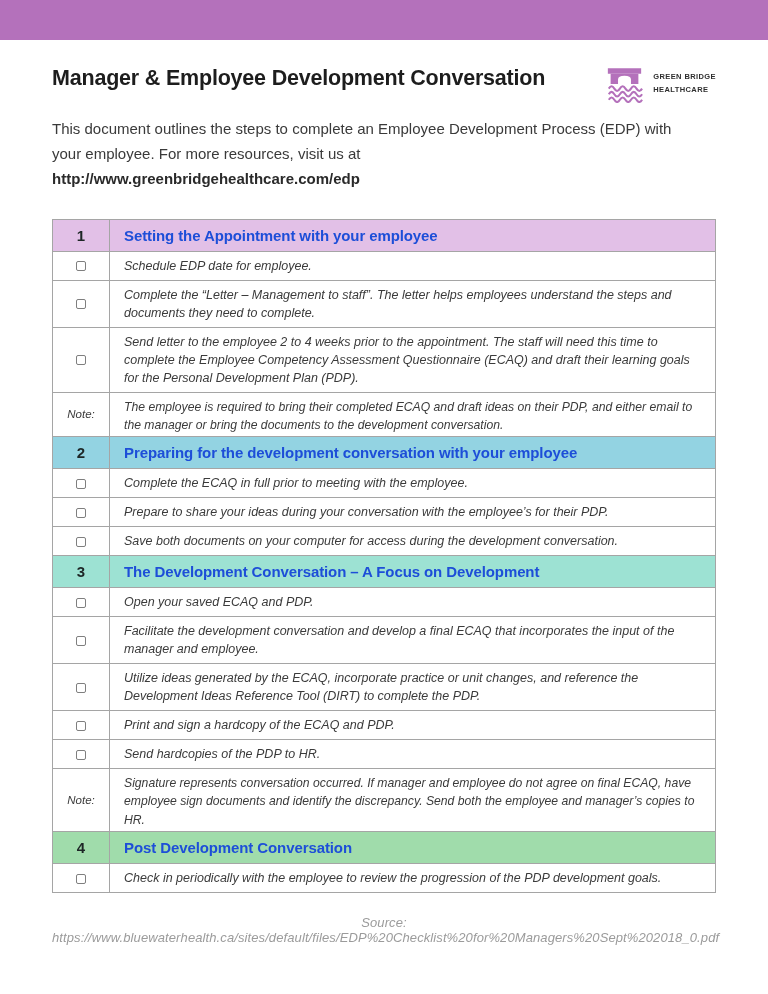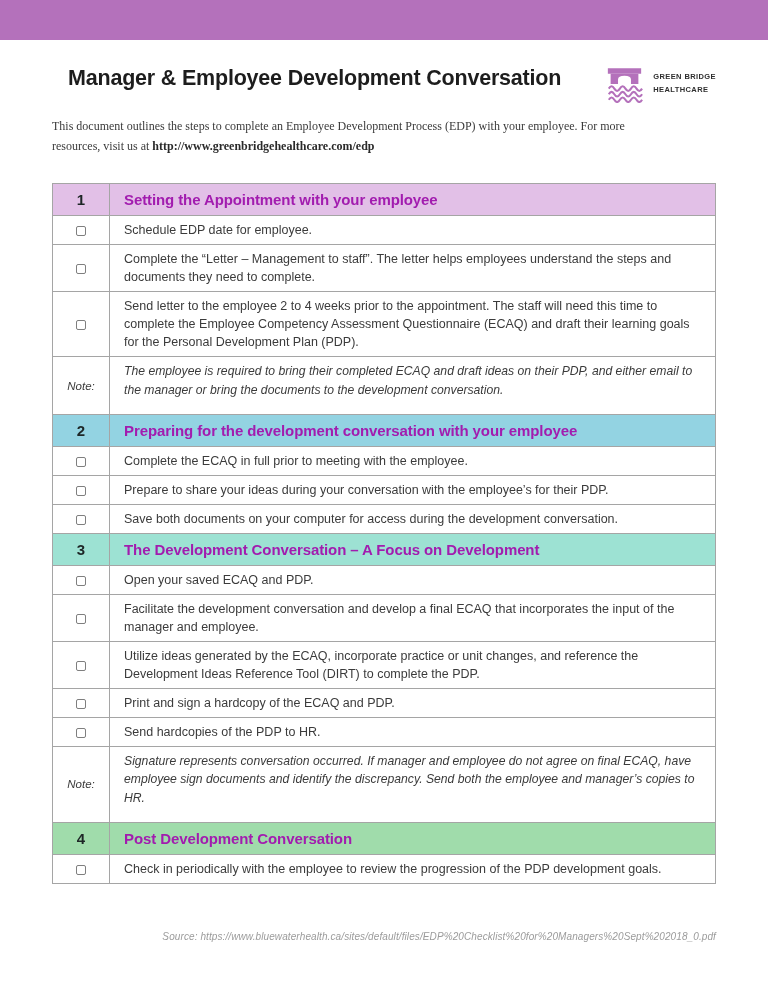--- a/index.html
+++ b/index.html
@@ -7,60 +7,60 @@
   body {
     width: 768px; height: 994px;
     font-family: "Liberation Sans", "DejaVu Sans", sans-serif;
     color: #3c3c3c;
     position: relative;
     overflow: hidden;
   }
   .topbar { width: 768px; height: 40px; }
   .content { padding: 24px 52px 0 52px; }
 
-  .header-row { display: flex; justify-content: space-between; align-items: flex-start; margin-left: 16px; }
+  .header-row { display: flex; justify-content: space-between; align-items: flex-start; }
   h1.doc-title {
     font-size: 21.5px; font-weight: bold; color: #1d1d1d;
     letter-spacing: -0.2px; padding-top: 2px;
   }
   .logo { display: flex; align-items: flex-start; gap: 10px; padding-top: 1px; }
   .logo svg { display: block; }
   .logo-text { font-size: 7.5px; font-weight: bold; color: #2e2e2e; letter-spacing: 0.4px; line-height: 1.75; padding-top: 5px; }
 
-  .intro { margin-top: 13px; font-size: 12px; line-height: 1.68; color: #3a3a3a; max-width: 620px; font-family: Liberation Serif, serif; }
+  .intro { margin-top: 13px; font-size: 15px; line-height: 1.68; color: #3a3a3a; max-width: 620px; }
   .intro .url { font-weight: bold; color: #2a2a2a; }
 
   table.checklist {
     margin-top: 27px; width: 664px;
     border-collapse: collapse; table-layout: fixed;
   }
   .checklist td { border: 1px solid #a5a5a5; vertical-align: middle; }
   .checklist td.c1 { width: 57px; text-align: center; }
 
   tr.sec-header td { padding: 7px 0; }
   tr.sec-header td.c1 { font-size: 15px; font-weight: bold; color: #1d2626; }
-  tr.sec-header td.sec-title { font-size: 15px; font-weight: bold; color: #a21caf; padding-left: 14px; letter-spacing: -0.1px; }
+  tr.sec-header td.sec-title { font-size: 15px; font-weight: bold; color: #1d4ed8; padding-left: 14px; letter-spacing: -0.1px; }
 
-  tr.item td.item-text { font-size: 12.5px; line-height: 1.44; color: #3b3b3b; padding: 5px 12px 5px 14px; }
+  tr.item td.item-text { font-size: 12.5px; line-height: 1.44; color: #3b3b3b; padding: 5px 12px 5px 14px; font-style: italic; }
   tr.item td.c1 { height: 28px; }
   .cb {
     display: inline-block; width: 10px; height: 10px;
     border: 1.5px solid #7f7f7f; border-radius: 2px; background: #fff;
     vertical-align: middle;
   }
 
   tr.note-row td.c1 { font-size: 11.5px; font-style: italic; color: #3b3b3b; }
   tr.note-row td.note-text {
     font-size: 12.2px; font-style: italic; line-height: 1.5;
-    color: #3b3b3b; padding: 5px 12px 15px 14px;
+    color: #3b3b3b; padding: 5px 12px 2px 14px;
   }
 
   .source-line {
-    margin-top: 47px; text-align: right;
-    font-size: 10px; font-style: italic; color: #9b9b9b; letter-spacing: 0.1px;
+    margin-top: 22px; text-align: center;
+    font-size: 13px; font-style: italic; color: #9b9b9b; letter-spacing: 0.1px;
   }
 </style>
 </head>
 <body>
 
 <div class="topbar" style="background-color: rgb(180, 113, 187);"></div>
 
 <div class="content">
 
   <div class="header-row">

